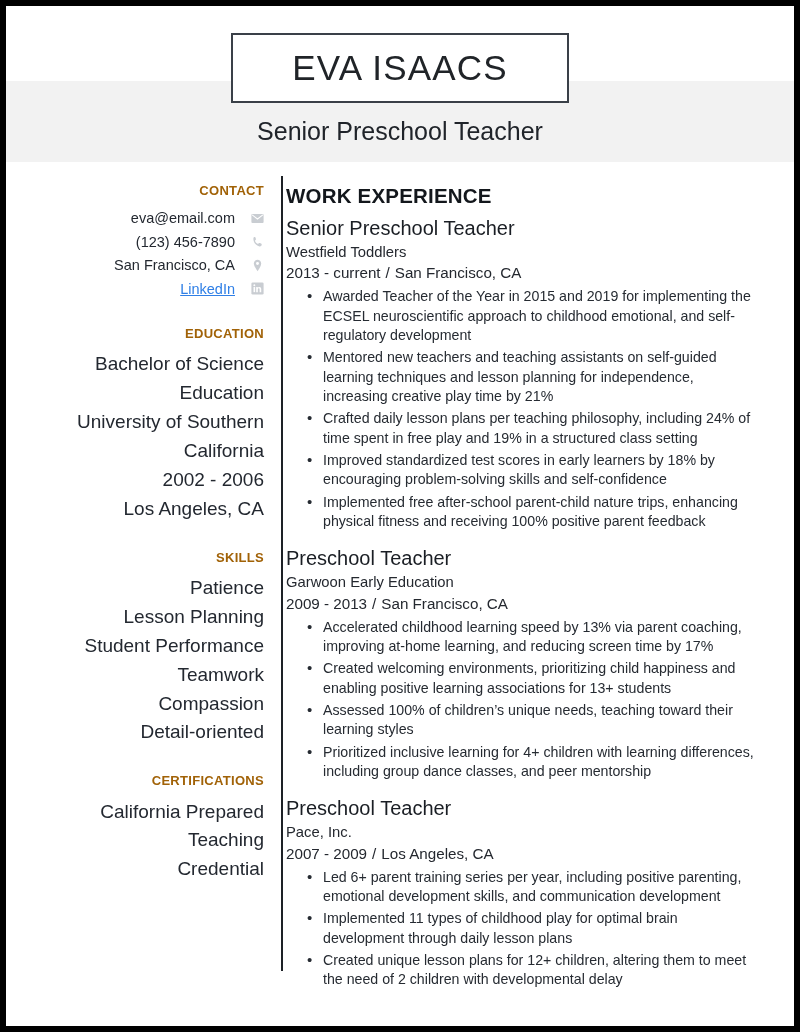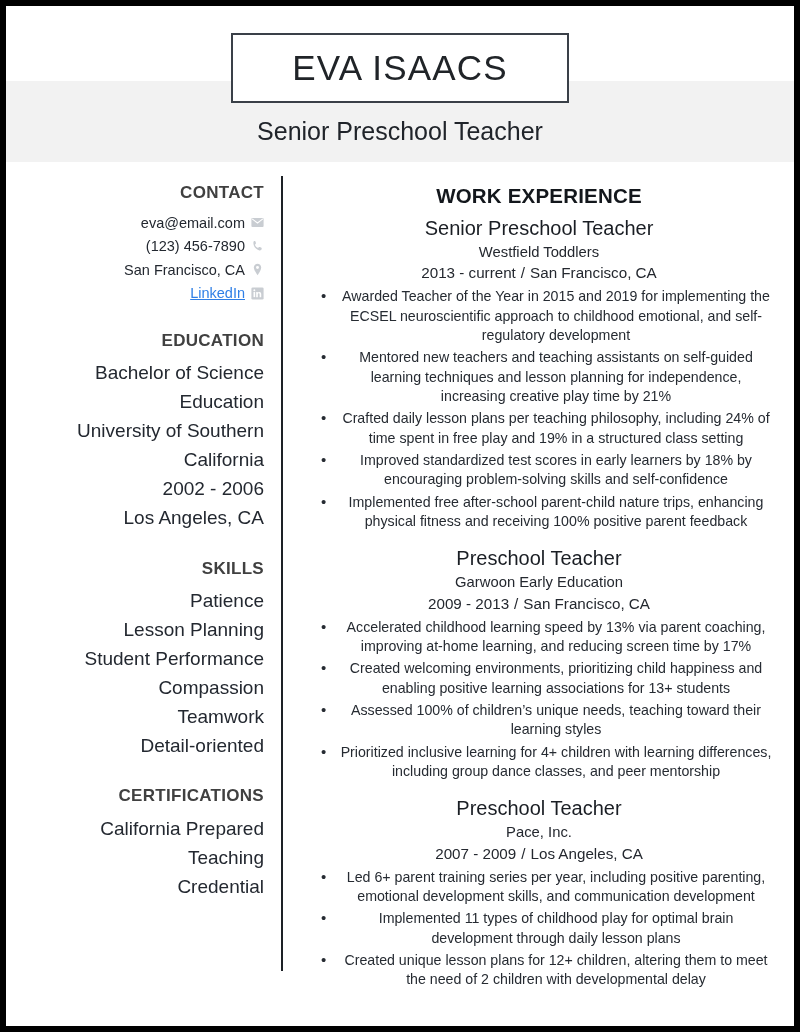--- a/index.html
+++ b/index.html
@@ -81,42 +81,42 @@
   .left-col {
     position: absolute;
     left: 30px;
     top: 178px;
     width: 228px;
     text-align: right;
   }
 
   .right-col {
     position: absolute;
-    left: 294px;
+    left: 280px;
     top: 178px;
     width: 478px;
-    text-align: center;
+    text-align: left;
   }
 
   
   .side-heading {
-    font-size: 17px;
+    font-size: 13px;
     font-weight: bold;
-    color: #404040;
+    color: #a16207;
     letter-spacing: 0.3px;
     margin: 0 0 9px 0;
     line-height: 1.1;
   }
   .side-heading.spaced { margin-top: 27px; }
 
   .contact-row {
     display: flex;
     align-items: center;
     justify-content: flex-end;
-    gap: 6px;
+    gap: 16px;
     font-size: 14.5px;
     color: #232830;
     line-height: 1.55;
     margin-bottom: 1px;
   }
   .contact-text { white-space: nowrap; }
   .contact-link {
     color: #2f7fe6;
     white-space: nowrap;
   }
@@ -254,22 +254,22 @@
       <div class="side-line">California</div>
       <div class="side-line">2002 - 2006</div>
       <div class="side-line">Los Angeles, CA</div>
     </div>
 
     <div class="side-heading spaced">SKILLS</div>
     <div>
       <div class="side-line">Patience</div>
       <div class="side-line">Lesson Planning</div>
       <div class="side-line">Student Performance</div>
+      <div class="side-line">Teamwork</div>
       <div class="side-line">Compassion</div>
-      <div class="side-line">Teamwork</div>
       <div class="side-line">Detail-oriented</div>
     </div>
 
     <div class="side-heading spaced">CERTIFICATIONS</div>
     <div>
       <div class="side-line">California Prepared Teaching</div>
       <div class="side-line">Credential</div>
     </div>
 
   </div>

